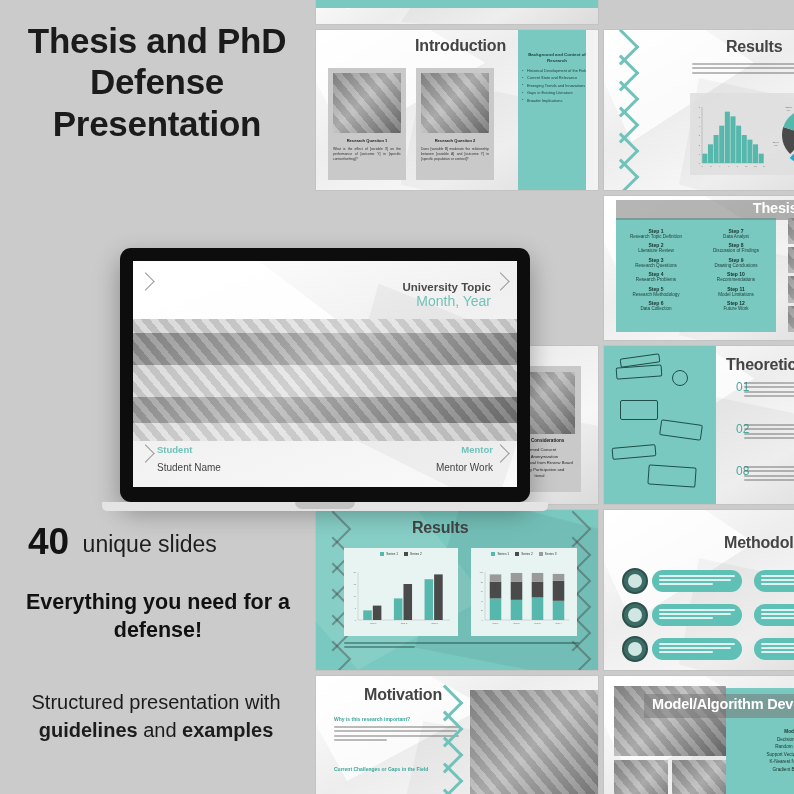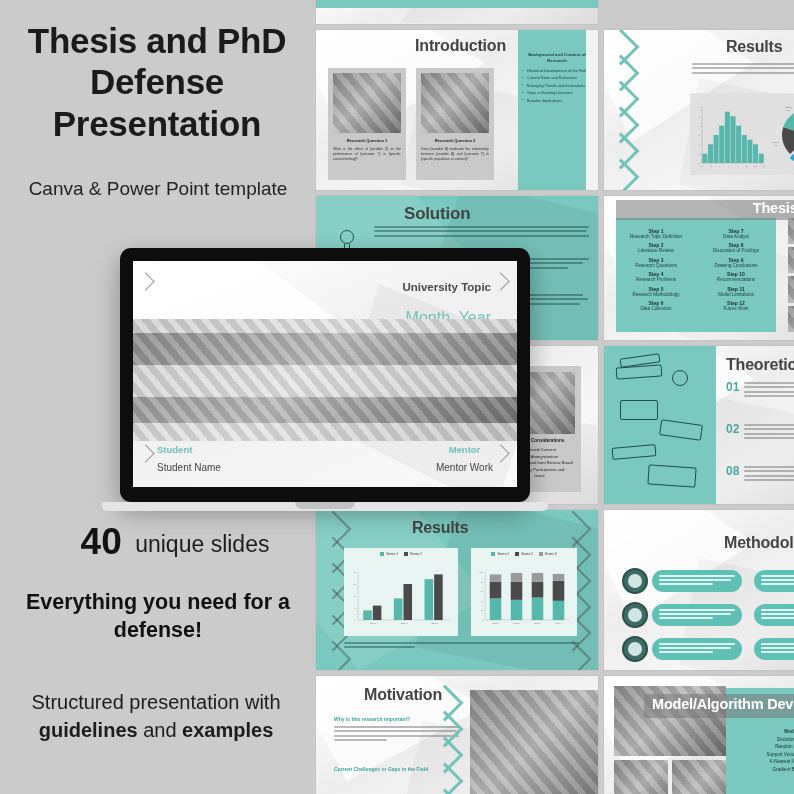--- a/index.html
+++ b/index.html
@@ -18,22 +18,22 @@
   #headline{
     position:absolute; left:18px; top:20px; width:278px;
     font-size:35px; line-height:1.18; font-weight:bold; color:#1b1b1b;
     text-align:center; letter-spacing:-0.3px;
   }
   #subhead{
     position:absolute; left:8px; top:178px; width:300px;
     font-size:19px; color:#232323; text-align:center;
   }
   #count-row{
-    position:absolute; left:40px; top:521px; width:270px;
-    text-align:center; white-space:nowrap;
+    position:absolute; left:28px; top:521px; width:270px;
+    text-align:left; white-space:nowrap;
   }
   #count-row .num{ font-size:37px; font-weight:bold; color:#131313; vertical-align:-2px;}
   #count-row .lbl{ font-size:23px; color:#1e1e1e; margin-left:9px;}
   #tagline{
     position:absolute; left:14px; top:588px; width:288px;
     font-size:21.5px; font-weight:bold; color:#111; text-align:center; line-height:1.32;
   }
   #structured{
     position:absolute; left:6px; top:688px; width:300px;
     font-size:20px; color:#1c1c1c; text-align:center; line-height:1.42;
@@ -145,21 +145,21 @@
   #sl-eth .card .cap{ position:absolute; left:4px; right:4px; top:72px; text-align:center;
                       font-size:4.6px; font-weight:bold; color:#1c1c1c;}
   #sl-eth .card .list{ position:absolute; left:4px; right:4px; top:81px; text-align:center;
                        font-size:4.2px; line-height:1.55; color:#2a2a2a;}
 
   
   #sl-theo{ left:604px; top:346px; width:250px; height:158px;}
   #sl-theo .tealpane{ position:absolute; left:0; top:0; width:112px; height:100%; background:#79c9c0;}
   #sl-theo h2{ position:absolute; left:122px; top:10px; font-size:16px;}
   #sl-theo .item{ position:absolute; left:118px; width:130px;}
-  #sl-theo .num{ position:absolute; left:4px; top:0; font-size:12px; font-weight:bold; color:#4aa9a0;}
+  #sl-theo .num{ position:absolute; left:14px; top:0; font-size:12px; font-weight:normal; color:#4aa9a0;}
   #sl-theo .txt{ position:absolute; left:22px; top:2px; width:108px;}
   .dood{ position:absolute; border:1.6px solid #1f4f4a; border-radius:2px;}
 
   
   #sl-res2{ left:316px; top:510px; width:282px; height:160px;}
   #sl-res2 h2{ position:absolute; left:96px; top:9px; font-size:16px;}
   #sl-res2 .cb{ position:absolute; top:38px; height:88px; background:#e8f4f2;}
   #sl-res2 .cb.a{ left:28px; width:114px;}
   #sl-res2 .cb.b{ left:155px; width:106px;}
   #sl-res2 .foot{ position:absolute; left:28px; top:132px; width:235px;}
@@ -214,23 +214,23 @@
   .ls-poly::before{ content:""; position:absolute; left:-5%; top:-10%; width:60%; height:70%;
      background:rgba(255,255,255,.85); clip-path:polygon(0 25%,50% 0,100% 55%,20% 100%);}
   .ls-poly::after{ content:""; position:absolute; right:-8%; top:10%; width:55%; height:100%;
      background:rgba(0,0,0,.04); clip-path:polygon(20% 0,100% 30%,75% 100%,0 65%);}
   #ls-photo{ position:absolute; left:0; right:0; top:58px; height:122px;}
   #ls-photo .strip{ position:absolute; left:0; right:0; height:14px; background:rgba(255,255,255,.62);}
   #ls-title{ position:absolute; left:0; right:0; top:108px; text-align:center;
              font-size:21px; font-weight:bold; color:#5c5c5c;}
   #ls-uni{ position:absolute; right:26px; top:20px; text-align:right;}
   #ls-uni .u{ font-size:11.5px; font-weight:bold; color:#4a4a4a;}
-  #ls-uni .m{ font-size:16px; color:#6fc3ba; margin-top:16px;}
+  #ls-uni .m{ font-size:14px; color:#6fc3ba; margin-top:0;}
   #ls-student{ position:absolute; left:24px; bottom:14px;}
-  #ls-mentor{ position:absolute; right:24px; bottom:14px; text-align:center;}
+  #ls-mentor{ position:absolute; right:24px; bottom:14px; text-align:right;}
   .role{ font-size:9.5px; color:#6fc3ba; font-weight:bold;}
   .pname{ font-size:10px; color:#444; margin-top:7px;}
   .ls-chev{ position:absolute; width:13px; height:13px;
             border-top:1.6px solid #9a9a9a; border-right:1.6px solid #9a9a9a; transform:rotate(45deg);}
 </style>
 </head>
 <body>
 
 <div id="grid">
 
@@ -329,43 +329,20 @@
             <text x="-31.963244317244826" y="8.20676627644021" fill="#555" font-size="2.3" text-anchor="middle">Item 4</text>
             <text x="-31.963244317244826" y="11.00676627644021" fill="#777" font-size="2" text-anchor="middle">18%</text>
             <path d="M 0 0 L -24.72746942367399 -8.03444185374864 A 26 26 0 0 1 -4.776122516674677e-15 -26 Z" fill="#56b7ac"></path>
             <text x="-19.396913325651617" y="-26.69756081437326" fill="#555" font-size="2.3" text-anchor="middle">Item 5</text>
             <text x="-19.396913325651617" y="-23.89756081437326" fill="#777" font-size="2" text-anchor="middle">20%</text>
           </g>
       </svg>
     </div>
   </div>
 
-  <div class="slide" id="sl-sol">
-    <div class="teal-bg"></div>
-    <h2 class="s-title">Solution</h2>
-    <div class="bulb">
-      <div style="position:absolute;left:8px;top:2px;width:14px;height:14px;border:1.3px solid #1f4f4a;border-radius:50%;"></div>
-      <div style="position:absolute;left:12px;top:16px;width:6px;height:5px;border:1.3px solid #1f4f4a;border-top:none;"></div>
-    </div>
-    <div class="blk" style="top:30px;">
-      <div class="lorem-line w" style="width:100%"></div>
-      <div class="lorem-line w" style="width:99%"></div>
-      <div class="lorem-line w" style="width:100%"></div>
-    </div>
-    <div class="blk" style="top:62px;left:130px;width:143px;">
-      <div class="lorem-line w" style="width:100%"></div>
-      <div class="lorem-line w" style="width:96%"></div>
-      <div class="lorem-line w" style="width:85%"></div>
-    </div>
-    <div class="blk" style="top:98px;left:130px;width:143px;">
-      <div class="lorem-line w" style="width:96%"></div>
-      <div class="lorem-line w" style="width:99%"></div>
-      <div class="lorem-line w" style="width:94%"></div>
-    </div>
-  </div>
 
   <div class="slide" id="sl-road">
     <div class="poly-bg"></div>
     <div class="tealbox"></div>
     <div class="hdr"></div>
     <h2 class="s-title white">Thesis Roadmap</h2>
     <div class="col" id="road-left" style="left:14px;">
         <div class="st">Step 1</div>
         <div class="sd">Research Topic Definition</div>
         <div class="st">Step 2</div>
@@ -683,21 +660,20 @@
       <div class="role">Mentor</div>
       <div class="pname">Mentor Work</div>
     </div>
   </div>
   <div id="laptop-base"></div>
   <div id="laptop-notch"></div>
 </div>
 
 <div id="left-col">
   <div id="headline">Thesis and PhD Defense Presentation</div>
-  <div id="subhead">Canva &amp; Power Point template</div>
 
   <div id="count-row">
     <span class="num">40</span>
     <span class="lbl">unique slides</span>
   </div>
 
   <div id="structured">
     <span>Structured presentation with </span><b>guidelines</b><span> and </span><b>examples</b>
   </div>
 

